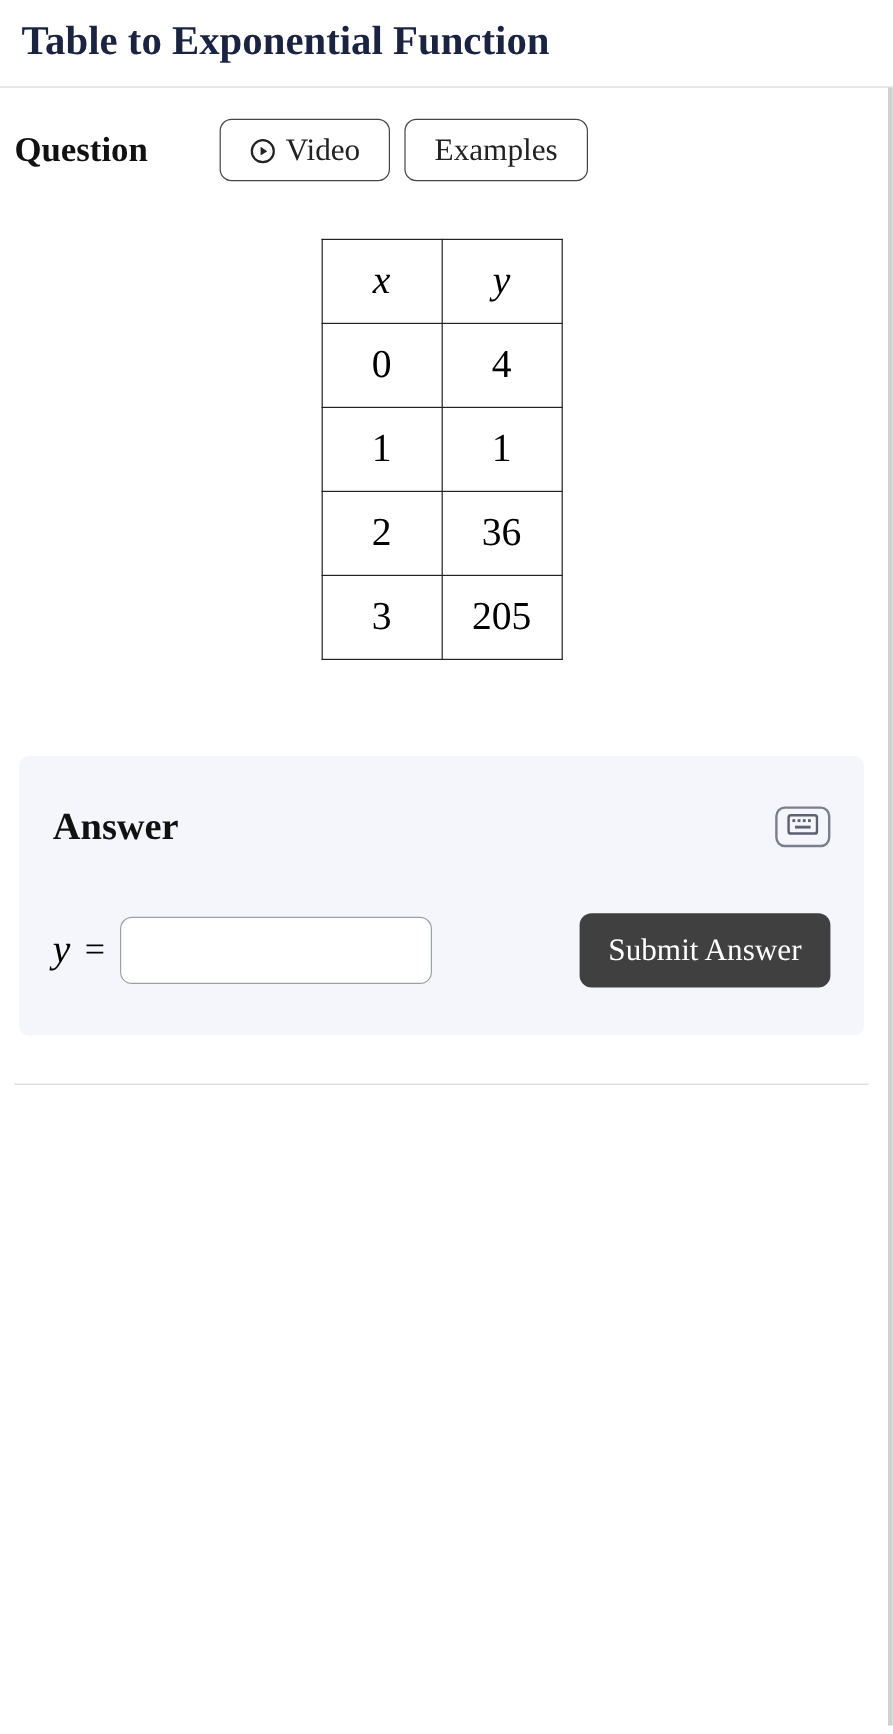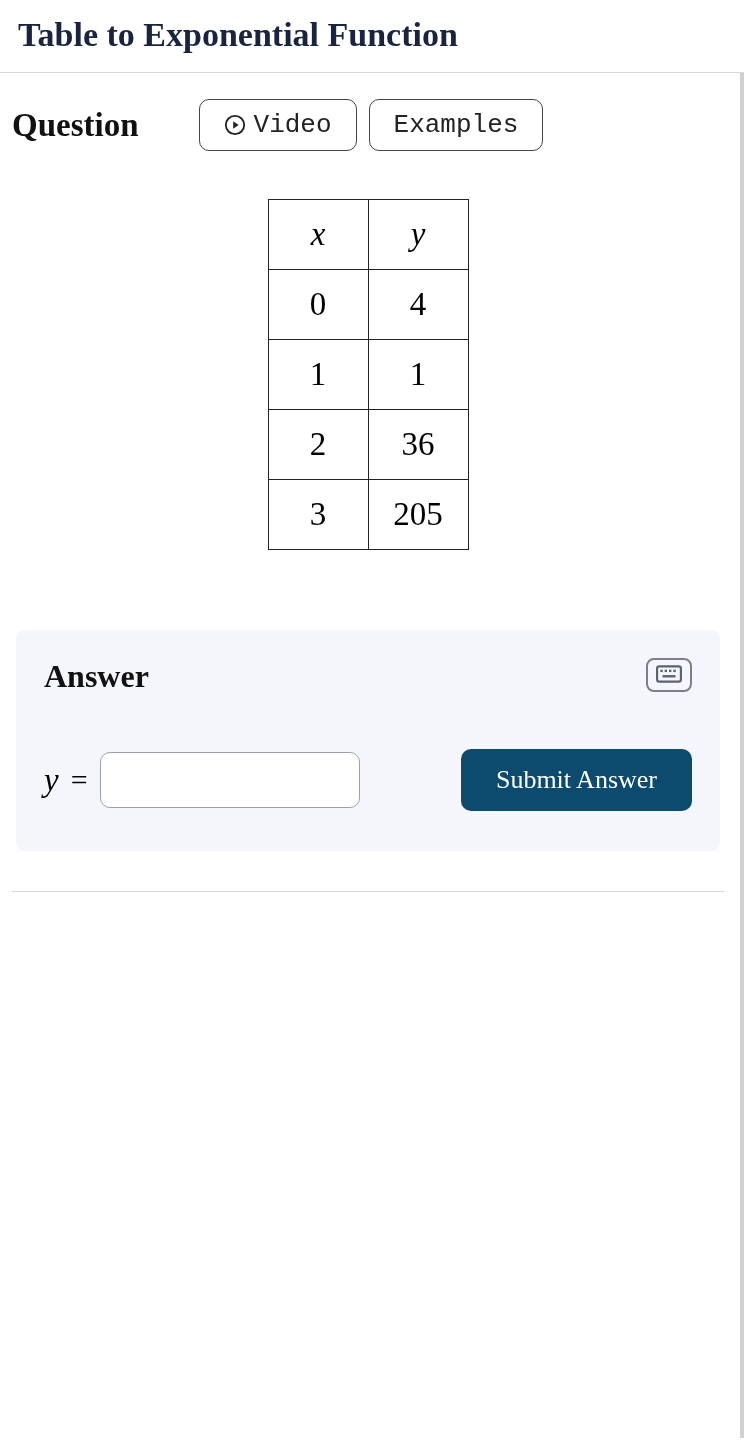--- a/index.html
+++ b/index.html
@@ -28,38 +28,38 @@
     position: relative;
   }
   .question-row {
     display: flex;
     align-items: center;
     gap: 12px;
     margin-bottom: 48px;
   }
   .question-label {
     font-family: 'Georgia', 'Times New Roman', serif;
-    font-size: 33px;
+    font-size: 29px;
     font-weight: 700;
     color: #111;
     flex: 0 0 auto;
     margin-right: 48px;
   }
   .pill-btn {
     display: inline-flex;
     align-items: center;
     gap: 8px;
     border: 1.5px solid #444;
     border-radius: 10px;
     padding: 10px 24px;
     font-size: 26px;
     background: #fff;
     color: #222;
     cursor: pointer;
-    font-family: Liberation Mono, monospace;
+    font-family: Liberation Serif, serif;
   }
   .play-icon {
     width: 22px; height: 22px;
     display:inline-block;
   }
   .prompt {
     font-family: 'Georgia', 'Times New Roman', serif;
     font-size: 36px;
     line-height: 1.4;
     color: #111;
@@ -91,22 +91,23 @@
   }
   .answer-card {
     background: #f4f6fb;
     border-radius: 8px;
     padding: 28px 28px 40px 28px;
     margin: 0 4px 30px 4px;
   }
   .answer-header {
     display: flex;
     justify-content: space-between;
-    align-items: flex-start;
+    align-items: center;
     margin-bottom: 54px;
+    margin-top: 12px;
   }
   .answer-title {
     font-family: 'Georgia','Times New Roman', serif;
     font-size: 32px;
     font-weight: 700;
     color: #111;
   }
   .kbd-btn {
     border: 2px solid #7a7f8a;
     border-radius: 8px;
@@ -138,26 +139,26 @@
   .answer-input {
     width: 260px;
     height: 56px;
     border: 1.5px solid #9aa0aa;
     border-radius: 10px;
     font-size: 26px;
     padding: 4px 10px;
     background:#fff;
   }
   .submit-btn {
-    background: #0c4a6e;
+    background: #404040;
     color: #fff;
     border: none;
     border-radius: 10px;
     font-size: 26px;
-    padding: 16px 35px;
+    padding: 16px 24px;
     cursor: pointer;
     font-family: 'Georgia','Times New Roman', serif;
   }
   .bottom-rule {
     border-top: 1.5px solid #d8d8d8;
     margin-top: 40px;
   }
 </style>
 </head>
 <body>

